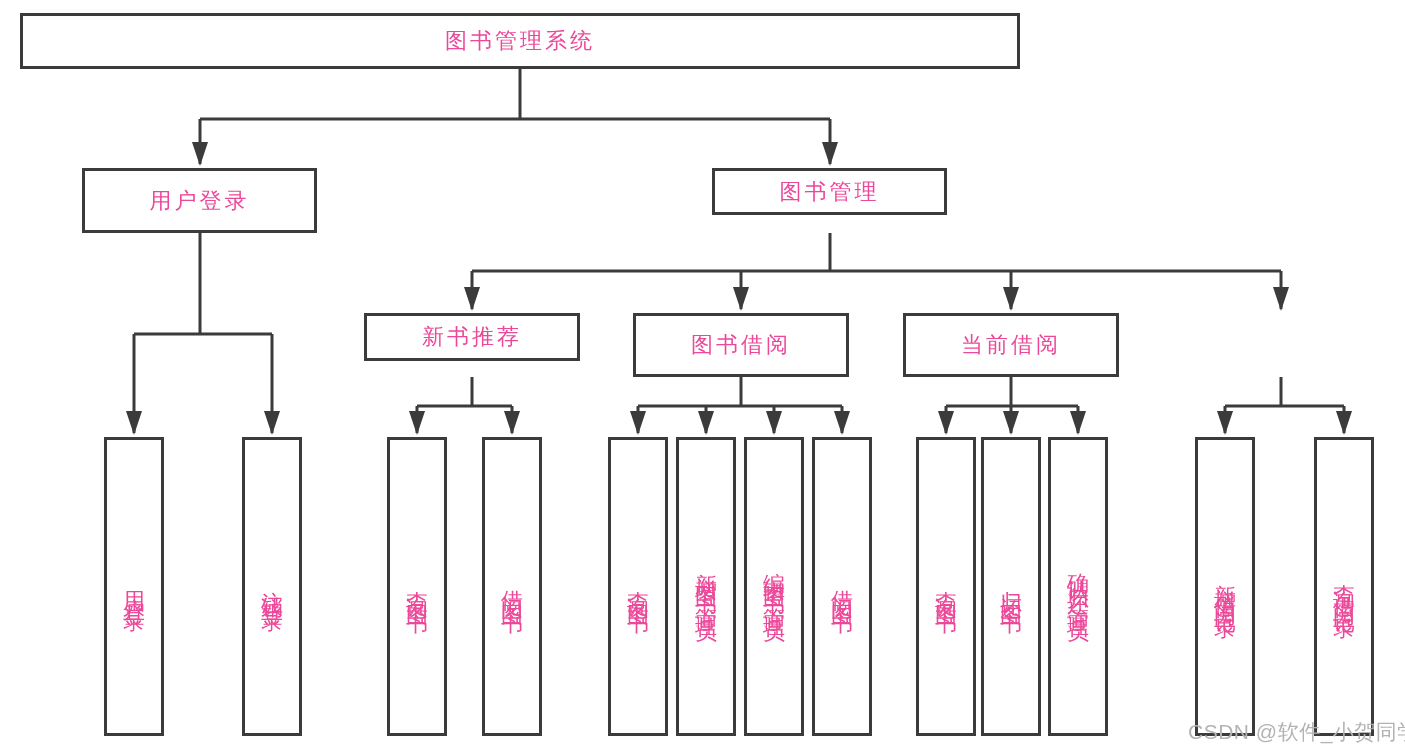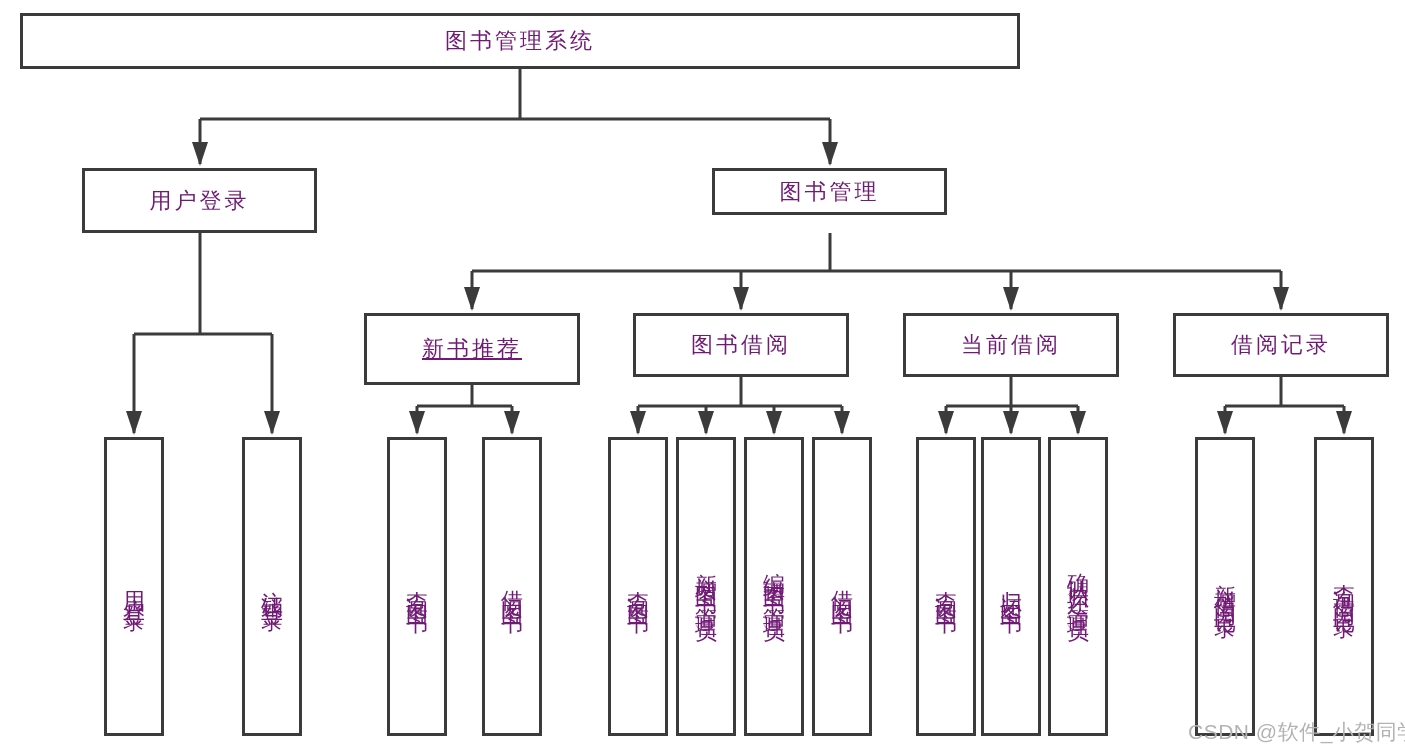--- a/index.html
+++ b/index.html
@@ -11,36 +11,36 @@
     overflow:hidden;
   }
   #wires { position:absolute; left:0; top:0; width:1405px; height:747px; pointer-events:none; }
   .ln { stroke:#3b3b3b; stroke-width:3; fill:none; }
   .ar { stroke:#3b3b3b; stroke-width:3; fill:none; marker-end:url(#arrowhead); }
 
   .box {
     position:absolute; box-sizing:border-box;
     border:3px solid #3b3b3b; background:#ffffff;
     display:flex; align-items:center; justify-content:center;
-    color:#701a75; text-align:left;
+    color:#ec4899; text-align:left;
   }
   .h { font-size:22px; letter-spacing:3px; }
   .v {
     writing-mode:vertical-rl;
     font-size:22px; letter-spacing:7px;
     width:60px; height:299px; top:437px;
   }
 
   
   #box-root          { left:20px;  top:13px;  width:1000px; height:56px; }
   
   #box-user-login    { left:82px;  top:168px; width:235px; height:65px; }
   #box-book-mgmt     { left:712px; top:168px; width:235px; height:47px; }
   
-  #box-new-book-rec  { left:364px;  top:313px; width:216px; height:72px;text-decoration:underline; }
+  #box-new-book-rec  { left:364px;  top:313px; width:216px; height:48px; }
   #box-book-borrow   { left:633px;  top:313px; width:216px; height:64px; }
   #box-cur-borrow    { left:903px;  top:313px; width:216px; height:64px; }
   #box-borrow-rec    { left:1173px; top:313px; width:216px; height:64px; }
   
   #leaf-user-login   { left:104px; }
   #leaf-logout       { left:242px; }
   #leaf-nbr-query    { left:387px; }
   #leaf-nbr-borrow   { left:482px; }
   #leaf-bb-query     { left:608px; }
   #leaf-bb-add       { left:676px; }
@@ -126,21 +126,20 @@
   </svg>
 
   <div class="box h" id="box-root">图书管理系统</div>
 
   <div class="box h" id="box-user-login">用户登录</div>
   <div class="box h" id="box-book-mgmt">图书管理</div>
 
   <div class="box h" id="box-new-book-rec">新书推荐</div>
   <div class="box h" id="box-book-borrow">图书借阅</div>
   <div class="box h" id="box-cur-borrow">当前借阅</div>
-  <div class="box h" id="box-borrow-rec">借阅记录</div>
 
   <div class="box v" id="leaf-user-login">用户登录</div>
   <div class="box v" id="leaf-logout">注销登录</div>
 
   <div class="box v" id="leaf-nbr-query">查询图书</div>
   <div class="box v" id="leaf-nbr-borrow">借阅图书</div>
 
   <div class="box v" id="leaf-bb-query">查询图书</div>
   <div class="box v" id="leaf-bb-add">新增图书（管理员）</div>
   <div class="box v" id="leaf-bb-edit">编辑图书（管理员）</div>

